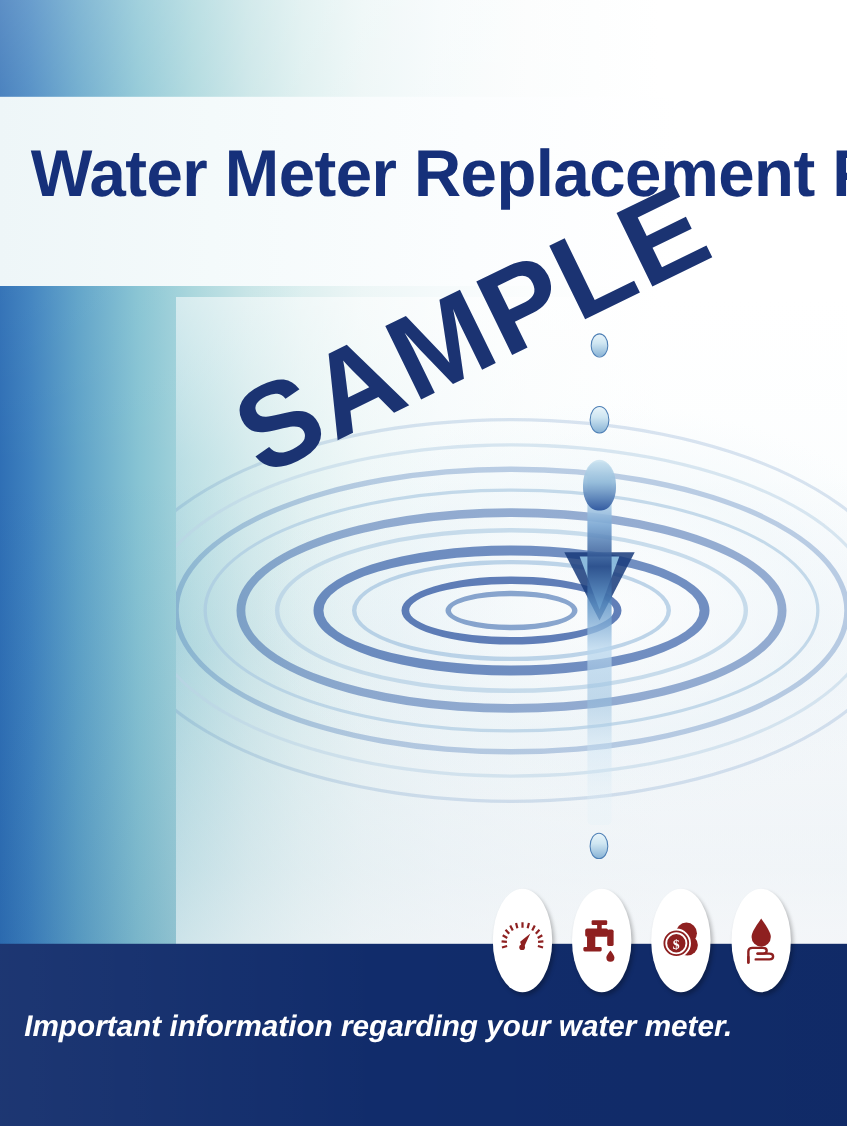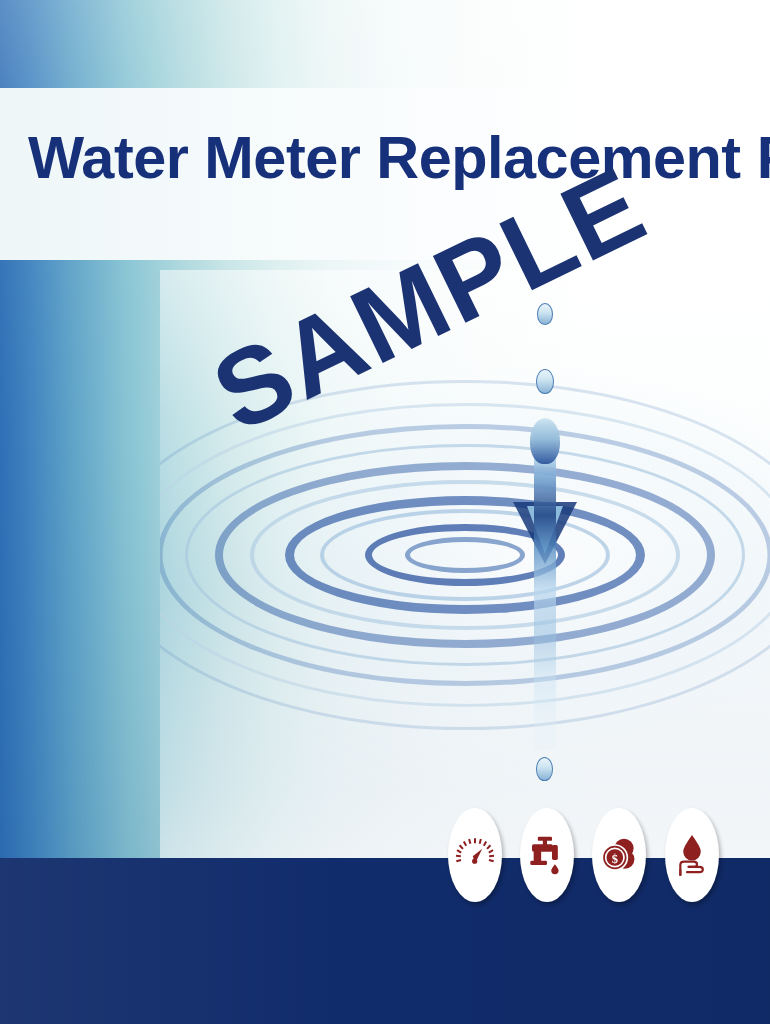--- a/index.html
+++ b/index.html
@@ -372,14 +372,15 @@
             <path d="M10 50 L10 38 C10 35.5 12 34 14.5 34 L26 34 C28.5 34 30 35.4 30 37.2 C30 39 28.5 40.3 26 40.3 L20 40.3"></path>
             <path d="M20 40.3 L33 40.3 C35.6 40.3 37 41.7 37 43.5 C37 45.3 35.6 46.6 33 46.6 L18 46.6"></path>
             <path d="M10 44 L10 50"></path>
           </g>
         </svg>
       </span>
     </div>
 
   </div>
 
+  <div class="tagline">Important information regarding your water meter.</div>
 
 </div>
 
 </body></html>

